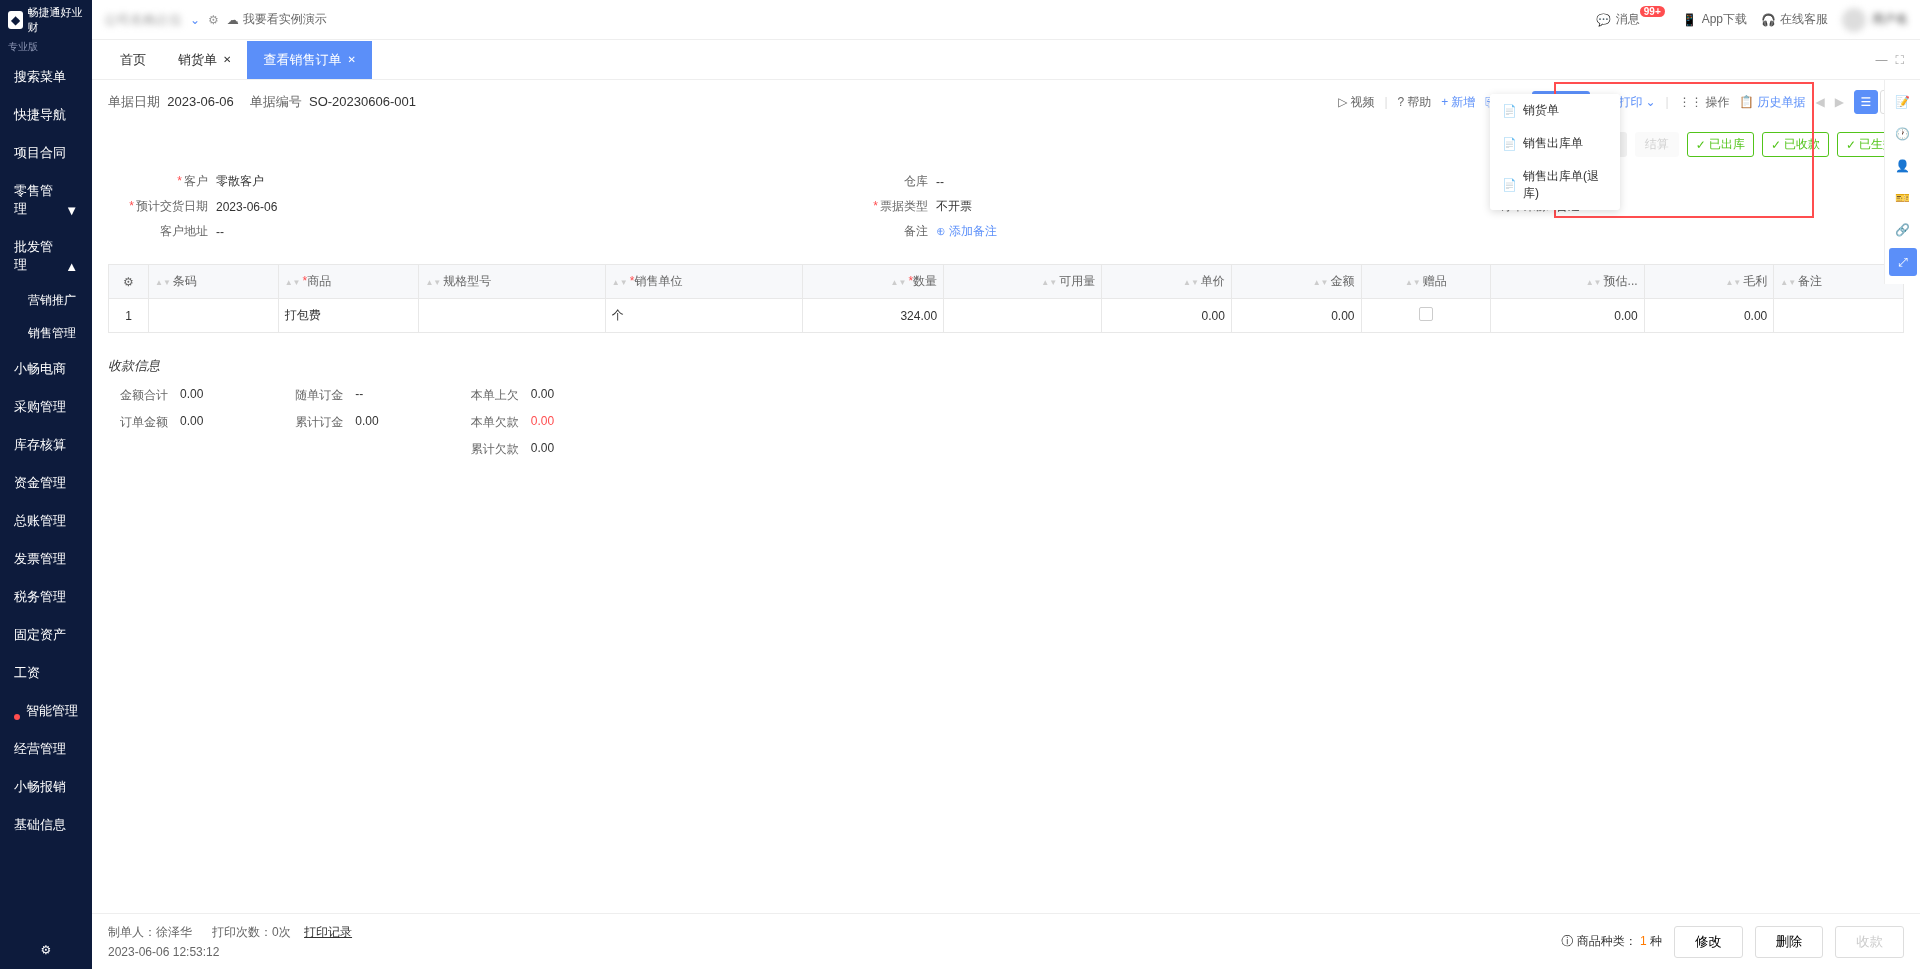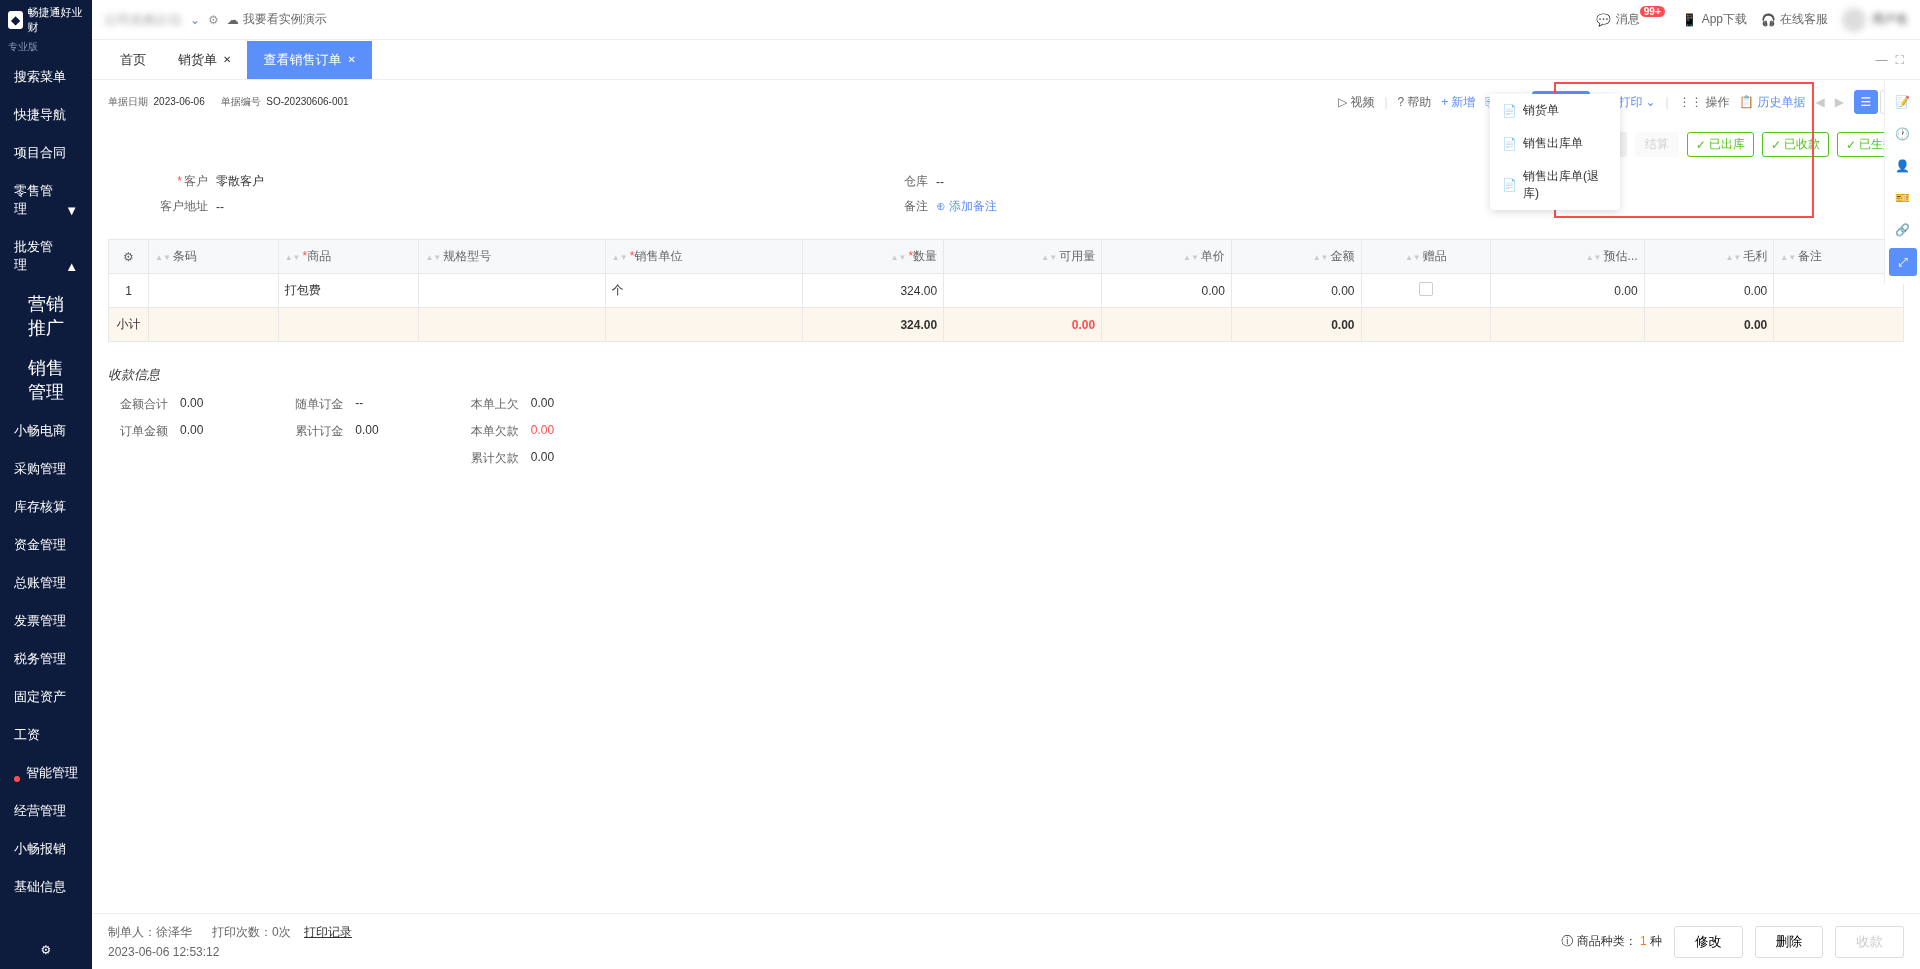--- a/index.html
+++ b/index.html
@@ -7,21 +7,21 @@
     
     .app { display: flex; height: 969px; width: 1920px; }
     
     
     .sidebar { width: 92px; background: #0d1b3c; color: #fff; display: flex; flex-direction: column; }
     .logo-area { height: 40px; display: flex; align-items: center; padding: 0 8px; gap: 4px; }
     .logo-icon { width: 18px; height: 18px; background: #fff; border-radius: 3px; display: flex; align-items: center; justify-content: center; color: #0d1b3c; font-size: 12px; }
     .logo-text { font-size: 11px; }
     .logo-sub { font-size: 10px; padding: 0 8px; color: #8892b0; margin-bottom: 4px; }
     .nav-item { padding: 10px 14px; font-size: 13px; cursor: pointer; display: flex; align-items: flex-end; justify-content: space-between; }
-    .nav-sub { padding: 8px 14px 8px 28px; font-size: 18px; cursor: pointer; }
+    .nav-sub { padding: 8px 14px 8px 28px; font-size: 12px; cursor: pointer; }
     .nav-dot { width: 6px; height: 6px; background: #ff4d4f; border-radius: 50%; display: inline-block; margin-right: 4px; }
     .settings-btn { margin-top: auto; text-align: center; padding: 12px; cursor: pointer; }
     
     
     .main { flex: 1; display: flex; flex-direction: column; background: #fff; position: relative; }
     
     
     .topbar { height: 40px; display: flex; align-items: center; padding: 0 12px; gap: 12px; border-bottom: 1px solid #eee; }
     .company-name { color: #999; font-size: 13px; filter: blur(3px); }
     .topbar-left { display: flex; align-items: center; gap: 8px; }
@@ -34,21 +34,21 @@
     
     .tabs { height: 40px; display: flex; align-items: center; padding: 0 12px; gap: 0; border-bottom: 1px solid #eee; }
     .tab { padding: 10px 16px; cursor: pointer; display: flex; align-items: center; gap: 6px; font-size: 13px; }
     .tab.active { background: #5b8ff9; color: #fff; }
     .tab-close { font-size: 10px; cursor: pointer; }
     .tab-expand { margin-left: auto; display: flex; gap: 8px; padding-right: 4px; }
     .tab-expand span { cursor: pointer; color: #999; }
     
     
     .toolbar { height: 44px; display: flex; align-items: center; padding: 0 16px; position: relative; }
-    .toolbar-left { display: flex; align-items: center; gap: 16px; font-size: 10px; color: #666; }
+    .toolbar-left { display: flex; align-items: center; gap: 16px; font-size: 13px; color: #666; }
     .toolbar-right { margin-left: auto; display: flex; align-items: center; gap: 10px; font-size: 12px; }
     .tb-link { color: #666; cursor: pointer; display: flex; align-items: center; gap: 3px; }
     .tb-link.blue { color: #5b8ff9; }
     .tb-btn-gen { background: #5b8ff9; color: #fff; padding: 3px 8px; border-radius: 3px; cursor: pointer; }
     .tb-sep { color: #ddd; }
     .view-toggle { display: flex; gap: 2px; }
     .view-btn { width: 24px; height: 24px; border: 1px solid #ddd; display: flex; align-items: center; justify-content: center; cursor: pointer; border-radius: 3px; }
     .view-btn.active { background: #5b8ff9; color: #fff; border-color: #5b8ff9; }
     
     
@@ -319,20 +319,34 @@
             <span class="form-label"><span class="req">*</span><span>客户</span></span>
             <span class="form-value">零散客户</span>
           </div>
         <div class="form-field form-col2">
             <span class="form-label"><span>仓库</span></span>
             <span class="form-value">--</span>
           </div>
         <div class="form-field form-col3">
             <span class="form-label"><span>业务员</span></span>
             <span class="form-value">--</span>
+          </div>
+      </div>
+      <div class="form-row">
+        <div class="form-field">
+            <span class="form-label"><span class="req">*</span><span>预计交货日期</span></span>
+            <span class="form-value">2023-06-06</span>
+          </div>
+        <div class="form-field form-col2">
+            <span class="form-label"><span class="req">*</span><span>票据类型</span></span>
+            <span class="form-value">不开票</span>
+          </div>
+        <div class="form-field form-col3">
+            <span class="form-label"><span>订单来源</span></span>
+            <span class="form-value">普通</span>
           </div>
       </div>
       <div class="form-row">
         <div class="form-field">
             <span class="form-label"><span>客户地址</span></span>
             <span class="form-value">--</span>
           </div>
         <div class="form-field form-col2">
             <span class="form-label"><span>备注</span></span>
             <span class="form-value link"><span>⊕</span> <span>添加备注</span></span>
@@ -368,35 +382,20 @@
             <td>个</td>
             <td class="td-right">324.00</td>
             <td class="td-right"></td>
             <td class="td-right">0.00</td>
             <td class="td-right">0.00</td>
             <td class="td-center"><span class="checkbox-cell"></span></td>
             <td class="td-right">0.00</td>
             <td class="td-right">0.00</td>
             <td></td>
           </tr>
-          <tr class="subtotal">
-            <td class="td-center">小计</td>
-            <td></td>
-              <td></td>
-              <td></td>
-              <td></td>
-            <td class="td-right"><b>324.00</b></td>
-            <td class="td-right red"><b>0.00</b></td>
-            <td></td>
-            <td class="td-right"><b>0.00</b></td>
-            <td></td>
-              <td></td>
-            <td class="td-right"><b>0.00</b></td>
-            <td></td>
-          </tr>
         </tbody>
       </table>
     </div>
 
     <div class="payment">
       <h4>收款信息</h4>
       <div class="payment-grid">
         <div class="payment-col">
           <div class="payment-item">
               <span class="payment-label">金额合计</span>

